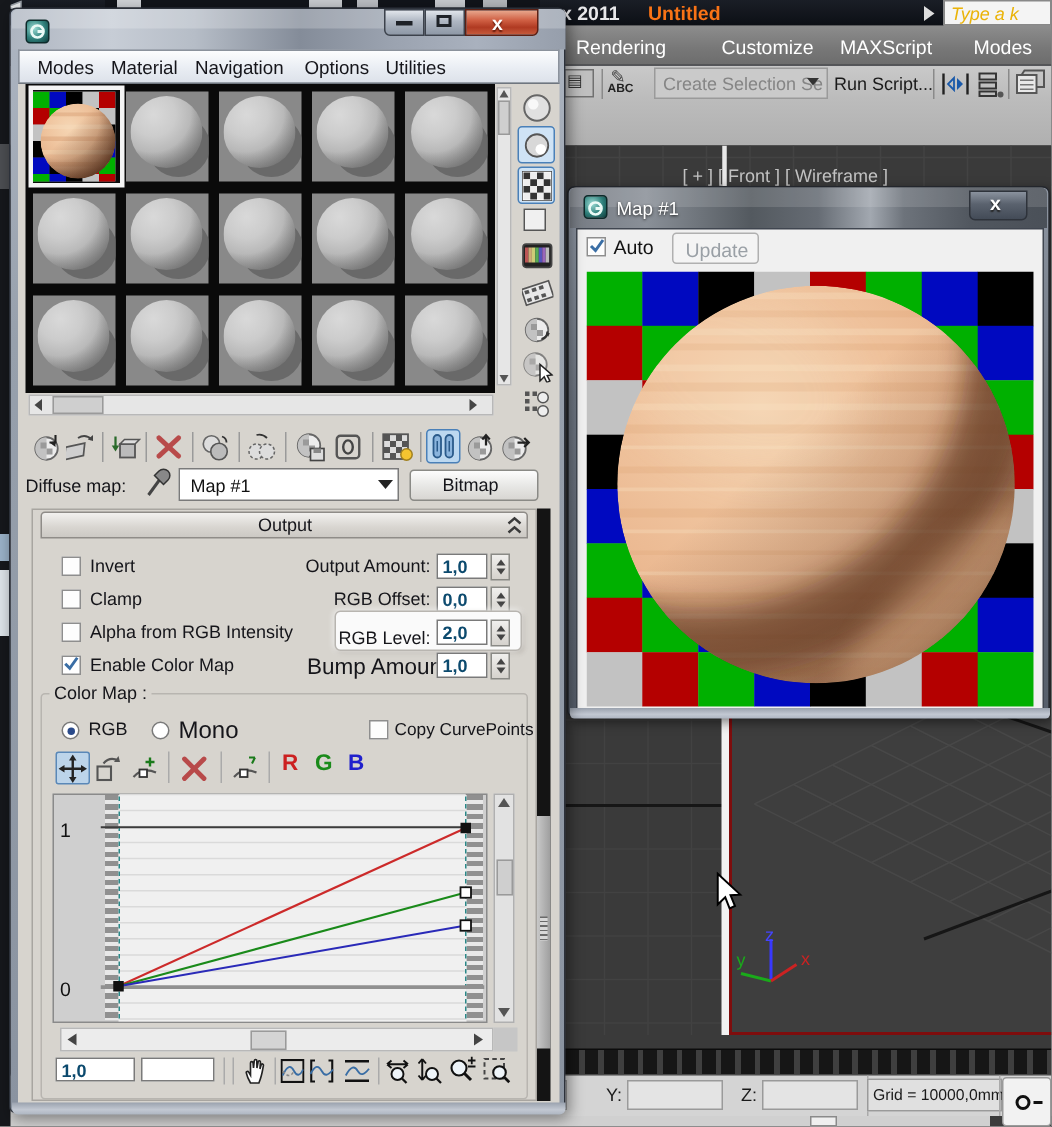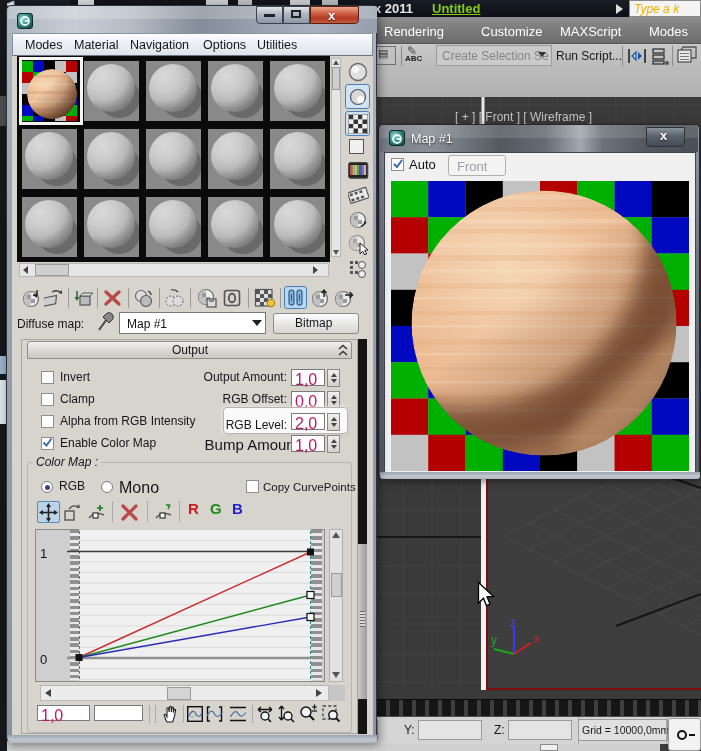--- a/index.html
+++ b/index.html
@@ -1,21 +1,21 @@
 <!DOCTYPE html>
 <html><head>
 <meta charset="utf-8">
 <style>
 html,body{margin:0;padding:0;}
 #root{position:relative;width:701px;height:751px;overflow:hidden;background:#3c3c3c;
   font-family:"Liberation Sans", sans-serif;}
 #root *{position:absolute;box-sizing:border-box;font-family:"Liberation Sans", sans-serif;}
 .t{white-space:nowrap;}
 .cb{width:13px;height:13px;background:#fdfdfd;border:1px solid #8e8e8e;}
-.nf{width:34px;height:17px;background:#fff;border:1px solid #7a7a7a;font-size:16px;color:#be185d;padding:1px 0 0 3px;white-space:nowrap;}
+.nf{width:34px;height:17px;background:#fff;border:1px solid #7a7a7a;font-size:12px;color:#0c4a6e;padding:1px 0 0 3px;white-space:nowrap;font-weight:bold;}
 .spin{width:13px;height:18px;background:linear-gradient(180deg,#f0efed,#d5d2cd);border:1px solid #8a8a86;}
 .spin::before{content:"";position:absolute;left:2.5px;top:3px;border-bottom:4px solid #444;border-left:3px solid transparent;border-right:3px solid transparent;}
 .spin::after{content:"";position:absolute;left:2.5px;bottom:3px;border-top:4px solid #444;border-left:3px solid transparent;border-right:3px solid transparent;}
 .slot{width:55px;height:60.5px;background:#898989;overflow:hidden;}
 .gsh{left:14px;top:16px;width:42px;height:41px;border-radius:50%;background:#696969;}
 .gsp{left:3.5px;top:3px;width:48px;height:48px;border-radius:50%;background:radial-gradient(circle at 30% 24%,rgba(0,0,0,0) 0%,rgba(0,0,0,0) 52%,rgba(55,55,55,0.28) 74%,rgba(48,48,48,0.5) 96%),radial-gradient(circle at 32% 26%,#d9d9d9,#cccccc 30%,#b8b8b8 52%,#a4a4a4 70%,#929292 88%,#8a8a8a 100%);}
 .vsep{width:1px;height:20px;background:#9a9a9a;}
 </style>
 </head>
 <body>
@@ -26,21 +26,21 @@
 <div style="left:70px;top:0;width:290px;height:6px;background:#11141a;"></div>
 <div style="left:78px;top:0;width:16px;height:5px;background:#cfd2d6;"></div>
 <svg style="left:0;top:0;" width="16" height="9" viewBox="0 0 16 9">
       <path d="M 14 1 L 5 4.5 L 14 8 Z" fill="#e8eaec" stroke="#9aa0a8" stroke-width="1"></path>
     </svg>
 <div style="left:206px;top:0;width:22px;height:5px;background:#c7cace;"></div>
 <div style="left:238px;top:0;width:14px;height:5px;background:#babdc2;"></div>
 <div style="left:290px;top:0;width:20px;height:5px;background:#c7cace;"></div>
 <div style="left:322px;top:0;width:16px;height:5px;background:#b4b7bc;"></div>
 <div class="t" style="left:374px;top:1px;color:#e8e8ea;font-size:13px;font-weight:bold;">x 2011</div>
-<div class="t" style="left:432px;top:1px;color:#84cc16;font-size:13px;font-weight:bold;text-decoration:underline;">Untitled</div>
+<div class="t" style="left:432px;top:1px;color:#f97316;font-size:13px;font-weight:bold;">Untitled</div>
 <div style="left:616px;top:4px;width:0;height:0;border-left:7px solid #dddddd;border-top:5px solid transparent;border-bottom:5px solid transparent;"></div>
 <div style="left:629px;top:0;width:72px;height:17px;background:#f4f4f4;border:1px solid #888;"></div>
 <div class="t" style="left:634px;top:2px;color:#eab308;font-size:12px;font-style:italic;">Type a k</div>
 
 <div style="left:0;top:17px;width:701px;height:27px;background:linear-gradient(180deg,#8d8d8d,#777777 60%,#6d6d6d);border-bottom:1px solid #55565a;"></div>
 <div class="t" style="left:384px;top:24px;color:#ffffff;font-size:13px;">Rendering</div>
 <div class="t" style="left:481px;top:24px;color:#ffffff;font-size:13px;">Customize</div>
 <div class="t" style="left:560px;top:24px;color:#ffffff;font-size:13px;">MAXScript</div>
 <div class="t" style="left:649px;top:24px;color:#ffffff;font-size:13px;">Modes</div>
 
@@ -204,21 +204,21 @@
 
   <div style="left:5px;top:27px;width:312px;height:322px;background:#f0f0f0;border:1px solid #404650;"></div>
   <div style="left:1px;top:347px;width:320px;height:6.5px;background:linear-gradient(180deg,#99a1ad,#c2c8d2 60%,#aeb6c2);border-radius:0 0 3px 3px;"></div>
 
   <div style="left:12px;top:33px;width:13px;height:13px;background:#fdfdfd;border:1px solid #8e8e8e;"></div>
   <svg style="left:12px;top:32px;" width="14" height="14" viewBox="0 0 14 14">
         <path d="M 3 7 L 6 10 L 11 3" stroke="#3a6ea5" stroke-width="2" fill="none"></path>
       </svg>
   <div class="t" style="left:30px;top:32px;font-size:13px;color:#111;">Auto</div>
   <div style="left:69px;top:30px;width:58px;height:21px;background:#f4f4f4;border:1px solid #b0b0b0;border-radius:3px;"></div>
-  <div class="t" style="left:78px;top:34px;font-size:13px;color:#9aa0a6;">Front</div>
+  <div class="t" style="left:78px;top:34px;font-size:13px;color:#9aa0a6;">Update</div>
 
   <svg style="left:12px;top:56px;" width="298" height="290" viewBox="0 0 298 290">
     <defs>
       <radialGradient id="pl" cx="0.36" cy="0.30" r="0.80">
         <stop offset="0" stop-color="#f4d4b2"></stop>
         <stop offset="0.4" stop-color="#efc29c"></stop>
         <stop offset="0.75" stop-color="#e9b48c"></stop>
         <stop offset="1" stop-color="#dda67e"></stop>
       </radialGradient>
       <radialGradient id="plsh" cx="0.27" cy="0.25" r="1.02">
@@ -736,21 +736,21 @@
 
   <div style="left:216px;top:401px;width:125px;height:27px;background:#fafafa;border:1px solid #b8b5b0;border-radius:4px;box-shadow:0 0 4px rgba(255,255,255,0.9),1px 1px 3px rgba(120,110,100,0.45);"></div>
   <div class="t" style="left:180px;top:412px;width:100px;text-align:right;font-size:12px;color:#15151a;">RGB Level:</div>
   <div class="nf" style="left:284px;top:407px;">2,0</div>
   <div class="spin" style="left:320px;top:407px;"></div>
   <div class="t" style="left:196px;top:430px;width:100px;text-align:right;font-size:15px;color:#15151a;">Bump Amount:</div>
   <div class="nf" style="left:284px;top:429px;">1,0</div>
   <div class="spin" style="left:320px;top:429px;"></div>
 
   <div style="left:20px;top:456px;width:325px;height:271px;border:1px solid #b8b5b0;border-radius:3px;"></div>
-  <div class="t" style="left:26px;top:449px;font-size:12px;color:#15151a;background:#d7d4ce;padding:0 3px;font-style:italic;">Color Map :</div>
+  <div class="t" style="left:26px;top:449px;font-size:12px;color:#15151a;background:#d7d4ce;padding:0 3px;">Color Map :</div>
 
   <div style="left:34px;top:475px;width:12px;height:12px;border-radius:50%;background:#fff;border:1px solid #7a7a7a;"></div>
   <div style="left:37.5px;top:478.5px;width:5px;height:5px;border-radius:50%;background:#2a4a8a;"></div>
   <div class="t" style="left:52px;top:473px;font-size:12px;color:#15151a;">RGB</div>
   <div style="left:94px;top:475px;width:12px;height:12px;border-radius:50%;background:#fff;border:1px solid #7a7a7a;"></div>
   <div class="t" style="left:112px;top:473px;font-size:16px;color:#15151a;">Mono</div>
   <div class="cb" style="left:239px;top:474px;"></div>
   <div class="t" style="left:256px;top:475px;font-size:11.5px;color:#15151a;">Copy CurvePoints</div>
 
   <div style="left:30px;top:495px;width:23px;height:22px;background:#bcd4ea;border:1px solid #5a88b8;border-radius:2px;"></div>

